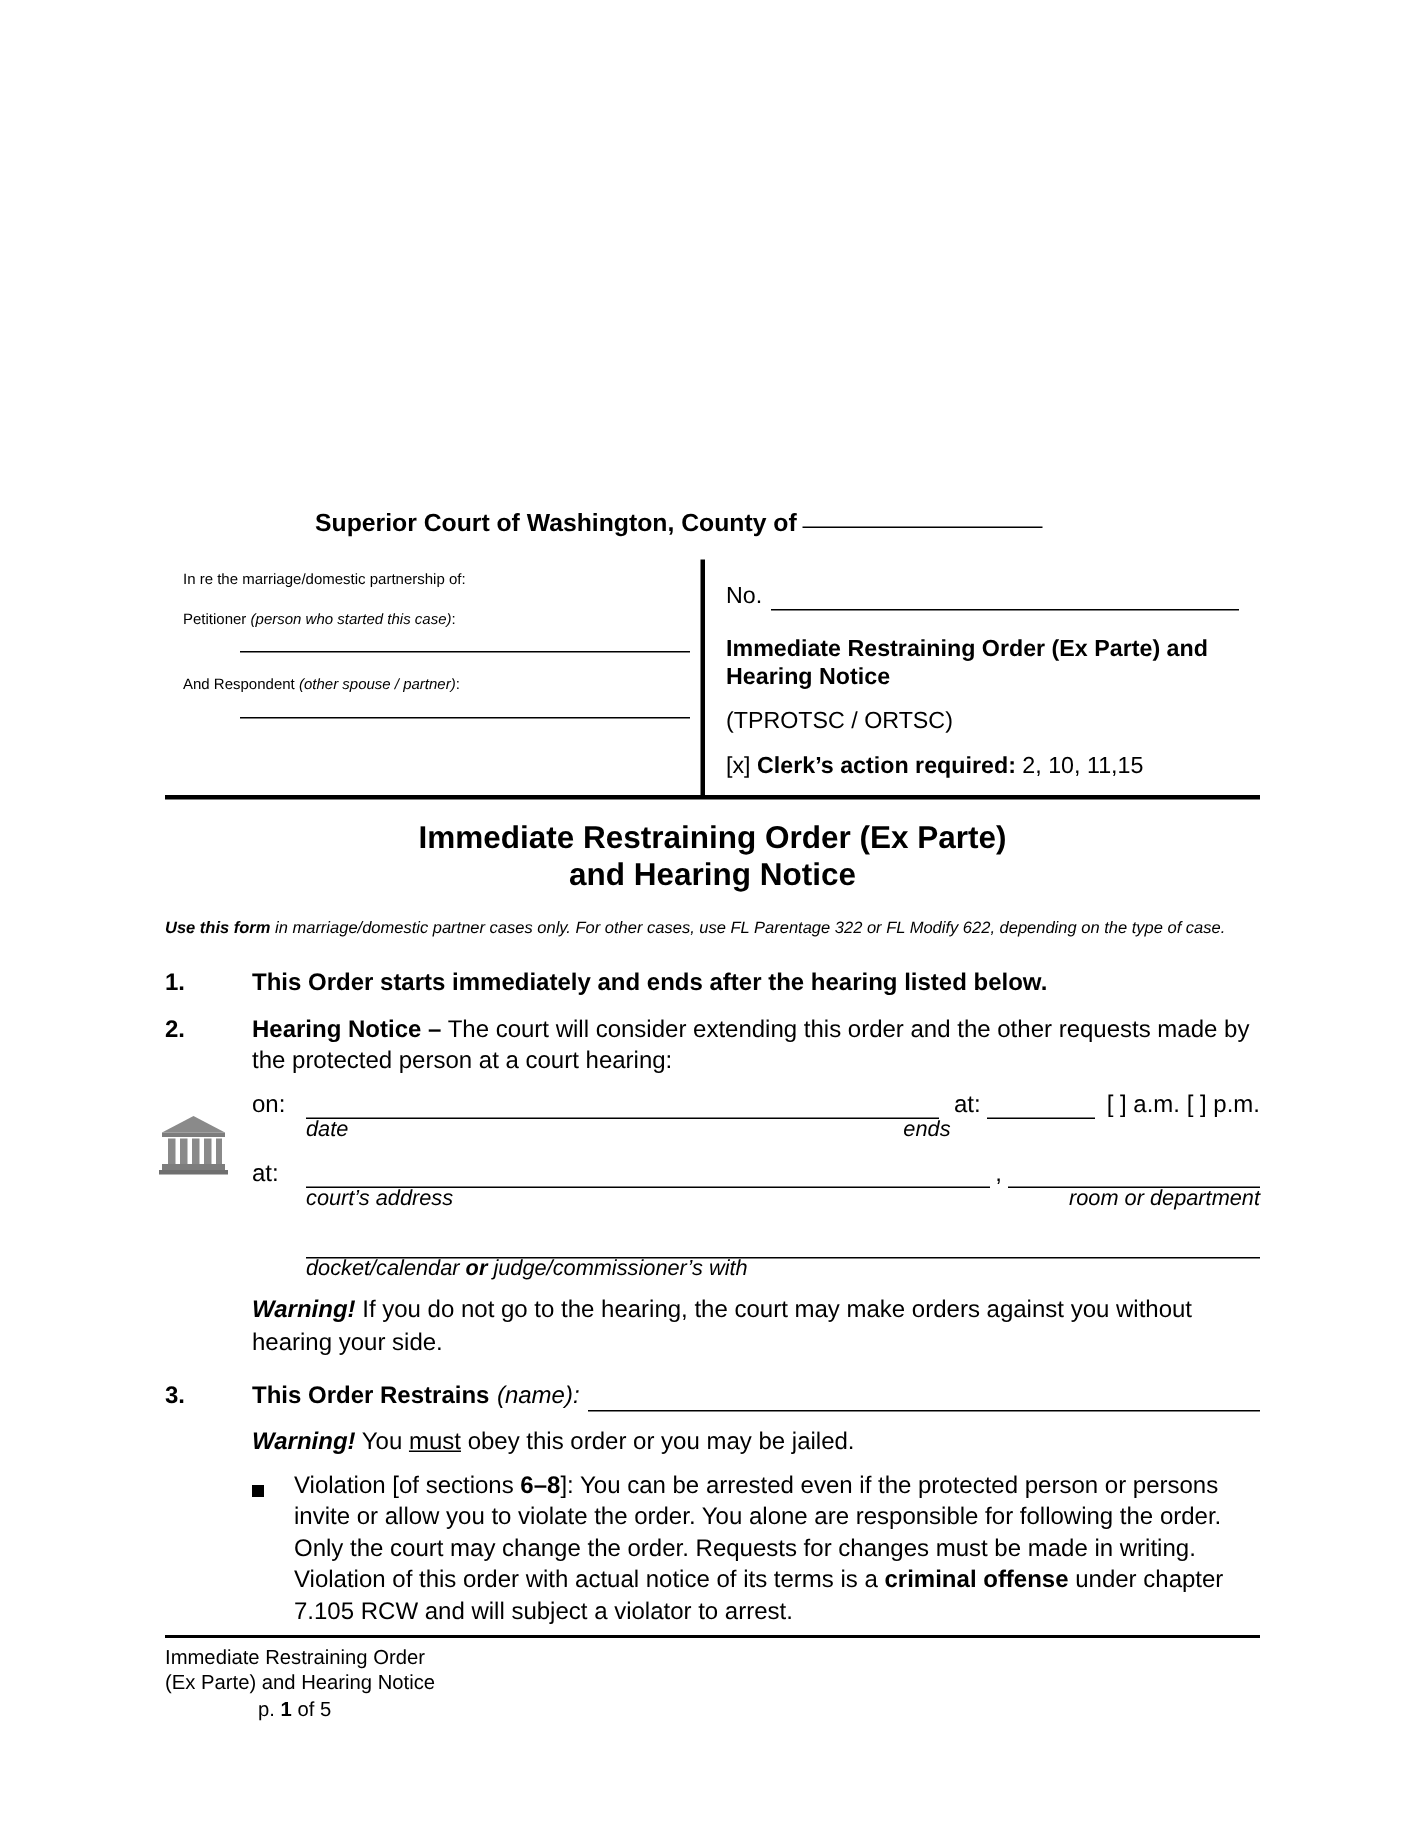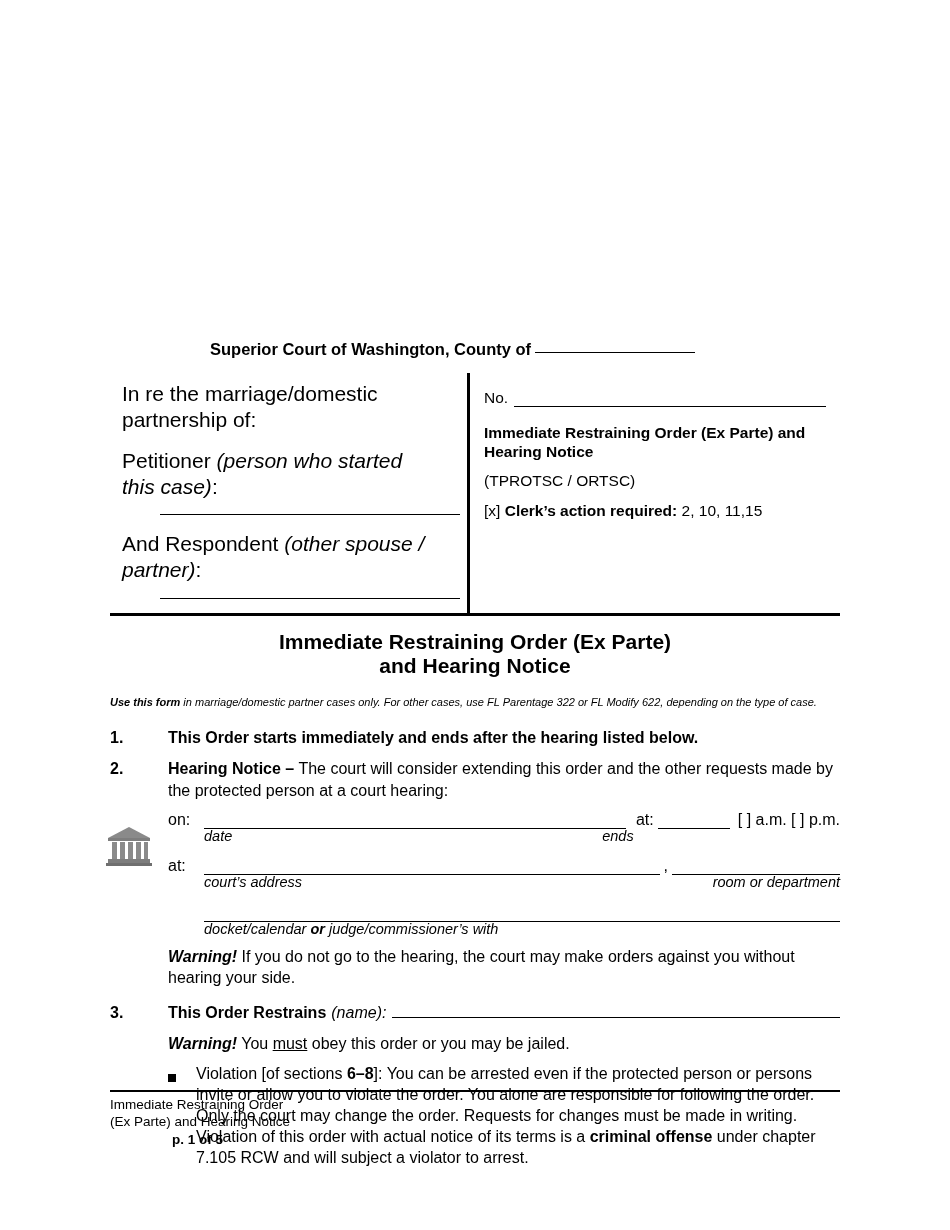--- a/index.html
+++ b/index.html
@@ -49,21 +49,21 @@
     margin-top: 14px;
     display: flex;
     border-bottom: 3.5px solid #000;
     position: relative;
   }
   .caption-left {
     width: 360px;
     padding: 8px 32px 6px 12px;
     border-right: 3.5px solid #000;
     box-sizing: border-box;
-    font-size: 21px;
+    font-size: 10px;
   }
   .caption-right {
     flex: 1;
     padding: 8px 0 6px 14px;
     box-sizing: border-box;
     font-size: 15.5px;
   }
   .caption-left p {
     margin: 0 0 14px 0;
     line-height: 1.25;
@@ -201,21 +201,21 @@
     border-top: 2px solid #000;
     padding-top: 4px;
     font-size: 13.5px;
     line-height: 1.28;
   }
   .footer-cols { display: flex; }
   .footer-left { width: 270px; }
   .footer-right { flex: 1; }
   .footer .bold { font-weight: bold; }
   .footer .it { font-style: italic; }
-  .fpage { padding-left: 62px; font-weight: bold; }
+  .fpage { padding-left: 62px; }
 </style>
 </head>
 <body>
 
 <div class="page">
 
   <div class="content">
 
     <div class="court-heading">
       <span>Superior Court of Washington, County of</span><span class="blankline"></span>
@@ -318,21 +318,21 @@
         <span class="cap-under"><span>docket/calendar </span><b>or</b><span> judge/commissioner’s with</span></span>
       </div>
     </div>
 
     <div class="warn">
       <b class="i">Warning!</b><span> If you do not go to the hearing, the court may make orders against you without hearing your side.</span>
     </div>
 
     <div class="item" style="margin-top:14px;">
       <div class="num">3.</div>
-      <div class="body" style="display:flex; ">
+      <div class="body" style="display:flex; align-items:flex-end;">
         <span class="b" style="white-space:nowrap;">This Order Restrains</span>
         <span class="i" style="padding:0 6px 0 5px; white-space:nowrap;">(name):</span>
         <span class="fill" style="flex:1 1 auto;"></span>
       </div>
     </div>
 
     <div class="warn" style="margin-top:8px;">
       <b class="i">Warning!</b><span> You </span><span class="u">must</span><span> obey this order or you may be jailed.</span>
     </div>
 

